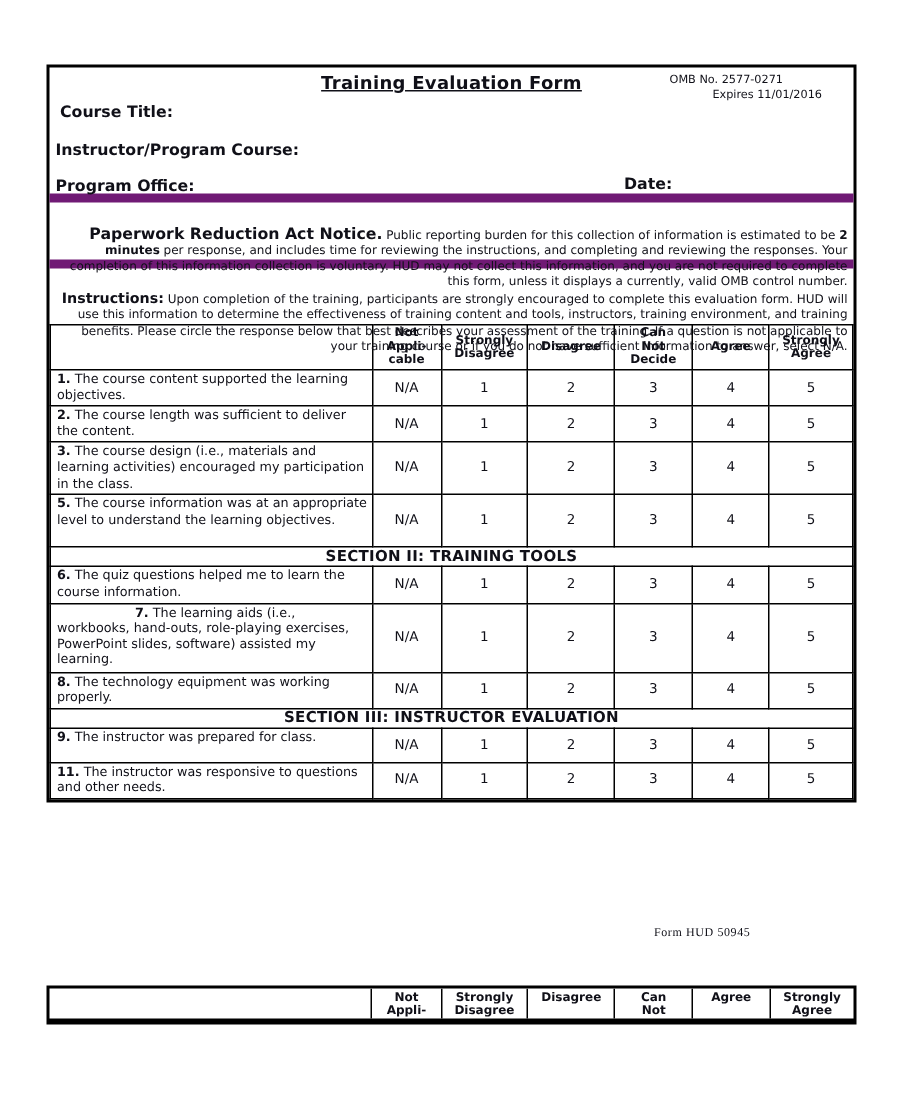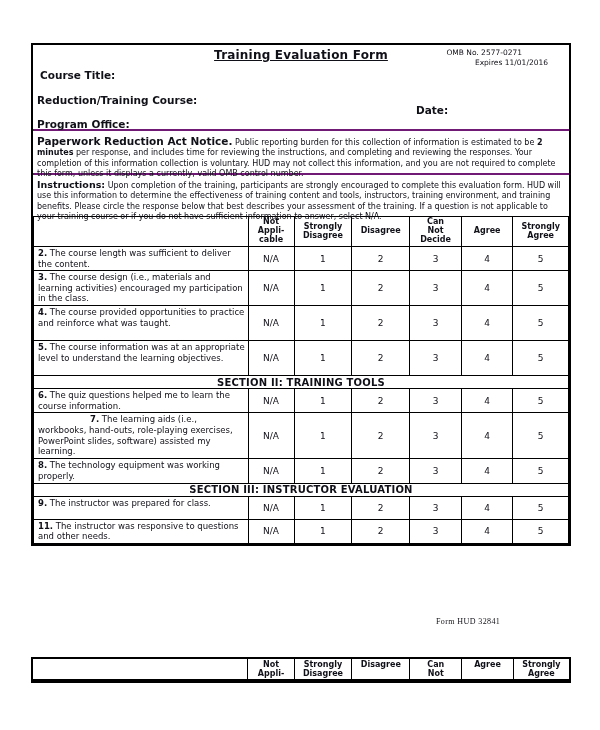--- a/index.html
+++ b/index.html
@@ -12,23 +12,23 @@
 
   .form-header { position:relative; height:84px; }
   .form-title { position:absolute; top:3px; left:0; width:100%; text-align:center;
                 font-size:12px; font-weight:bold; text-decoration:underline; letter-spacing:.2px; }
   .omb { position:absolute; top:3px; right:21px; text-align:right; font-size:7.5px; line-height:9.5px; }
   .omb-line1 { padding-right:26px; }
   .fld { position:absolute; font-size:10.5px; font-weight:bold; }
   .fld-course { top:24px; left:7px; }
   .fld-instr { top:49px; left:4px; }
   .fld-prog { top:73px; left:4px; }
-  .fld-date { top:59px; left:383px; }
-
-  .block { border-top:2px solid #701a75; padding:5px 4px 1px 4px; font-size:8px; line-height:10.3px; }
+  .fld-date { top:72px; left:383px; }
+
+  .block { border-top:6px solid #701a75; padding:16px 4px 1px 4px; font-size:8px; line-height:10.3px;text-align:right; }
   .block-notice { height:44px; }
   .block-instr { height:43px; }
   .blk-label { font-weight:bold; font-size:10.5px; }
   .blk-label-sm { font-weight:bold; font-size:9.5px; }
   .b { font-weight:bold; }
 
   
   table.eval { width:100%; border-collapse:collapse; table-layout:fixed; }
   table.eval td, table.eval th { border:1.6px solid #000; }
   col.c-q { width:40.1%; } col.c-na { width:8.6%; } col.c-sd { width:10.8%; }
@@ -63,21 +63,21 @@
 
   <div class="form-box">
 
     <div class="form-header">
       <div class="form-title">Training Evaluation Form</div>
       <div class="omb">
         <div class="omb-line1">OMB No. 2577-0271</div>
         <div>Expires 11/01/2016</div>
       </div>
       <div class="fld fld-course">Course Title:</div>
-      <div class="fld fld-instr">Reduction/Training Course:</div>
+      <div class="fld fld-instr">Instructor/Program Course:</div>
       <div class="fld fld-prog">Program Office:</div>
       <div class="fld fld-date">Date:</div>
     </div>
 
     <div class="block block-notice"><span class="blk-label">Paperwork Reduction Act Notice.</span><span> Public reporting burden for this collection of information is estimated to be </span><span class="b">2 minutes</span><span> per response, and includes time for reviewing the instructions, and completing and reviewing the responses. Your completion of this information collection is voluntary. HUD may not collect this information, and you are not required to complete this form, unless it displays a currently, valid OMB control number.</span></div>
 
     <div class="block block-instr"><span class="blk-label-sm">Instructions:</span><span> Upon completion of the training, participants are strongly encouraged to complete this evaluation form. HUD will use this information to determine the effectiveness of training content and tools, instructors, training environment, and training benefits. Please circle the response below that best describes your assessment of the training.  If a question is not applicable to your training course or if you do not have sufficient information to answer, select N/A.</span></div>
 
     <table class="eval">
       <colgroup>
@@ -101,20 +101,29 @@
 Disagree</th>
         <th class="colhead">Disagree</th>
         <th class="colhead">Can
 Not
 Decide</th>
         <th class="colhead">Agree</th>
         <th class="colhead">Strongly
 Agree</th>
       </tr>
 
+      <tr class="h2">
+        <td class="q"><span class="num">1.</span> <span>The course content supported the learning objectives.</span></td>
+        <td class="val">N/A</td>
+        <td class="val">1</td>
+        <td class="val">2</td>
+        <td class="val">3</td>
+        <td class="val">4</td>
+        <td class="val">5</td>
+      </tr>
 
       <tr class="h2">
         <td class="q"><span class="num">2.</span> <span>The course length was sufficient to deliver the content.</span></td>
         <td class="val">N/A</td>
         <td class="val">1</td>
         <td class="val">2</td>
         <td class="val">3</td>
         <td class="val">4</td>
         <td class="val">5</td>
       </tr>
@@ -122,29 +131,20 @@
       <tr class="h3">
         <td class="q"><span class="num">3.</span> <span>The course design (i.e., materials and learning activities) encouraged my participation in the class.</span></td>
         <td class="val">N/A</td>
         <td class="val">1</td>
         <td class="val">2</td>
         <td class="val">3</td>
         <td class="val">4</td>
         <td class="val">5</td>
       </tr>
 
-      <tr class="h3">
-        <td class="q"><span class="num">4.</span> <span>The course provided opportunities to practice and reinforce what was taught.</span></td>
-        <td class="val">N/A</td>
-        <td class="val">1</td>
-        <td class="val">2</td>
-        <td class="val">3</td>
-        <td class="val">4</td>
-        <td class="val">5</td>
-      </tr>
 
       <tr class="h3">
         <td class="q"><span class="num">5.</span> <span>The course information was at an appropriate level to understand the learning objectives.</span></td>
         <td class="val">N/A</td>
         <td class="val">1</td>
         <td class="val">2</td>
         <td class="val">3</td>
         <td class="val">4</td>
         <td class="val">5</td>
       </tr>
@@ -204,21 +204,21 @@
         <td class="val">1</td>
         <td class="val">2</td>
         <td class="val">3</td>
         <td class="val">4</td>
         <td class="val">5</td>
       </tr>
     </tbody>
       </table>
   </div>
 
-  <div class="form-number">Form HUD 32841</div>
+  <div class="form-number">Form HUD 50945</div>
 
   <div class="next-box">
     <table class="next">
       <colgroup>
         <col class="c-q">
           <col class="c-na">
           <col class="c-sd">
           <col class="c-d">
         <col class="c-cn">
           <col class="c-a">

